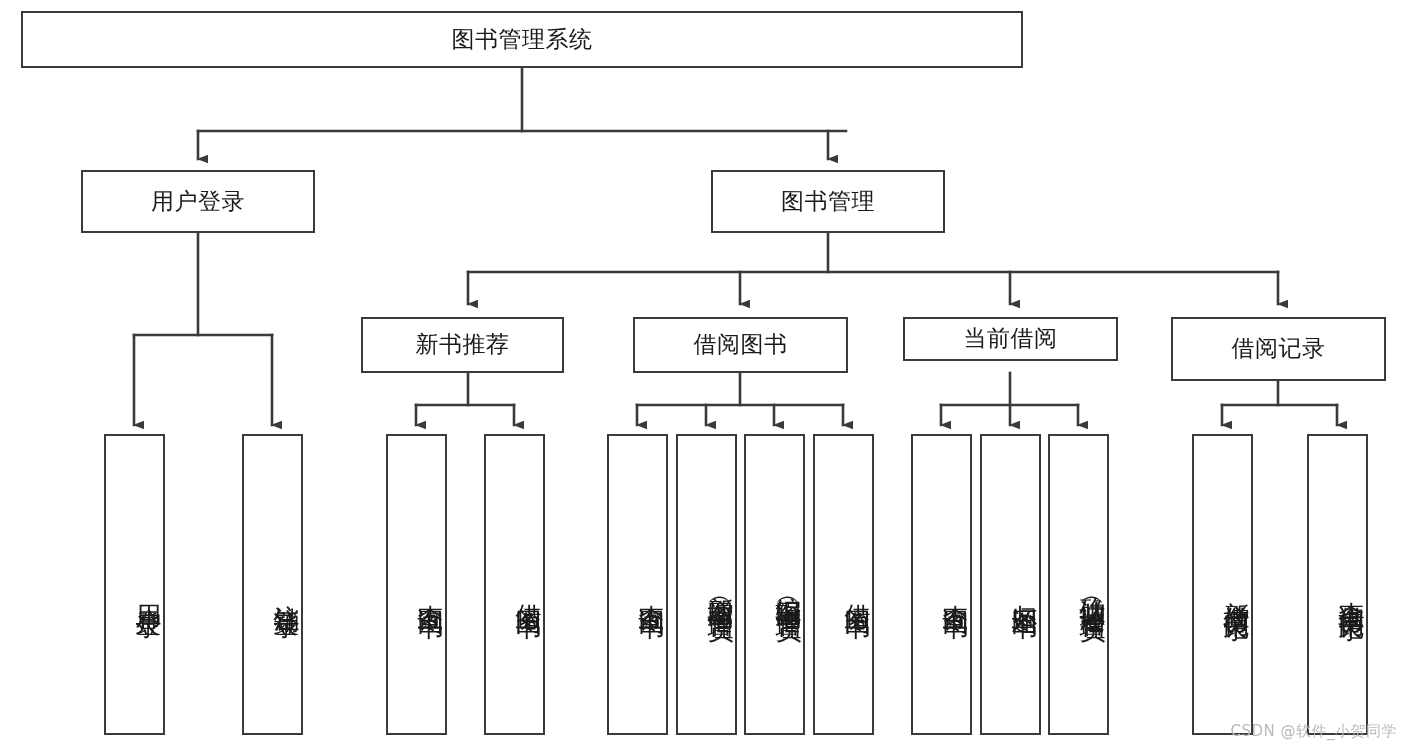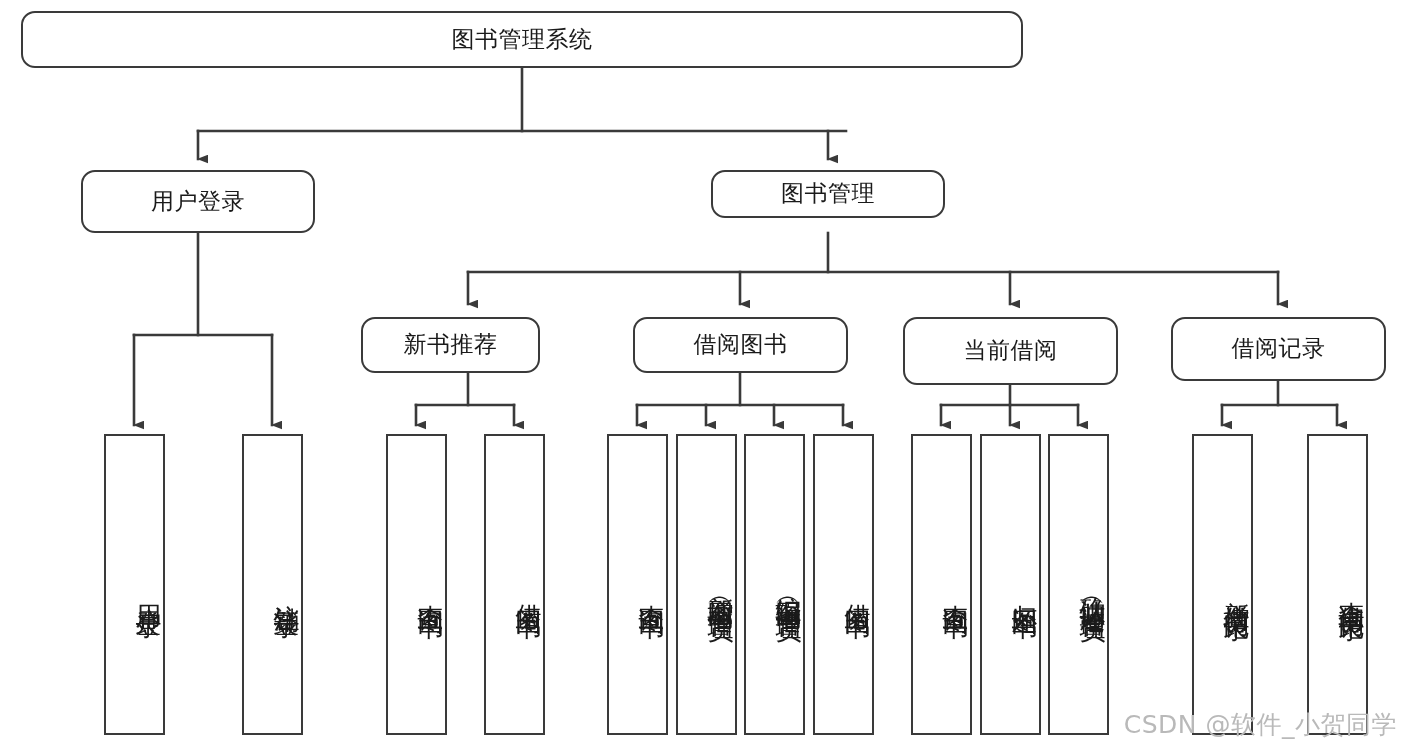--- a/index.html
+++ b/index.html
@@ -33,41 +33,40 @@
     border: 2.5px solid #3a3a3a;
     display: flex;
     align-items: center;
     justify-content: center;
     color: #1a1a1a;
   }
   .node.horiz {
     font-size: 23px;
     letter-spacing: 0.5px;
     line-height: 1.2;
-    border-radius: 14px;
   }
   .node.vert {
     writing-mode: vertical-rl;
     text-orientation: upright;
     font-size: 26px;
     line-height: 1.15;
     letter-spacing: 3px;
     padding-top: 10px;
     align-items: flex-start;
     justify-content: center;
   }
   .node .label {
     display: block;
     white-space: pre-line;
   }
   #watermark {
     position: absolute;
     right: 8px;
     bottom: 6px;
-    font-size: 25px;
+    font-size: 15px;
     color: #b9b9b9;
     letter-spacing: 0.5px;
     white-space: nowrap;
   }
 </style>
 </head>
 <body>
 
 <div id="canvas">
 
@@ -121,31 +120,31 @@
     </g>
   </svg>
 
   <div class="node horiz" style="left:21px; top:11px; width:1002px; height:57px;">
     <span class="label">图书管理系统</span>
   </div>
 
   <div class="node horiz" style="left:81px; top:170px; width:234px; height:63px;">
     <span class="label">用户登录</span>
   </div>
-  <div class="node horiz" style="left:711px; top:170px; width:234px; height:48px;">
+  <div class="node horiz" style="left:711px; top:170px; width:234px; height:63px;">
     <span class="label">图书管理</span>
   </div>
 
-  <div class="node horiz" style="left:361px; top:317px; width:179px; height:56px;">
+  <div class="node horiz" style="left:361px; top:317px; width:203px; height:56px;">
     <span class="label">新书推荐</span>
   </div>
   <div class="node horiz" style="left:633px; top:317px; width:215px; height:56px;">
     <span class="label">借阅图书</span>
   </div>
-  <div class="node horiz" style="left:903px; top:317px; width:215px; height:68px;">
+  <div class="node horiz" style="left:903px; top:317px; width:215px; height:44px;">
     <span class="label">当前借阅</span>
   </div>
   <div class="node horiz" style="left:1171px; top:317px; width:215px; height:64px;">
     <span class="label">借阅记录</span>
   </div>
 
   <div class="node vert" style="left:104px; top:434px; width:61px; height:301px;">
     <span class="label">用户登录</span>
   </div>
   <div class="node vert" style="left:242px; top:434px; width:61px; height:301px;">

